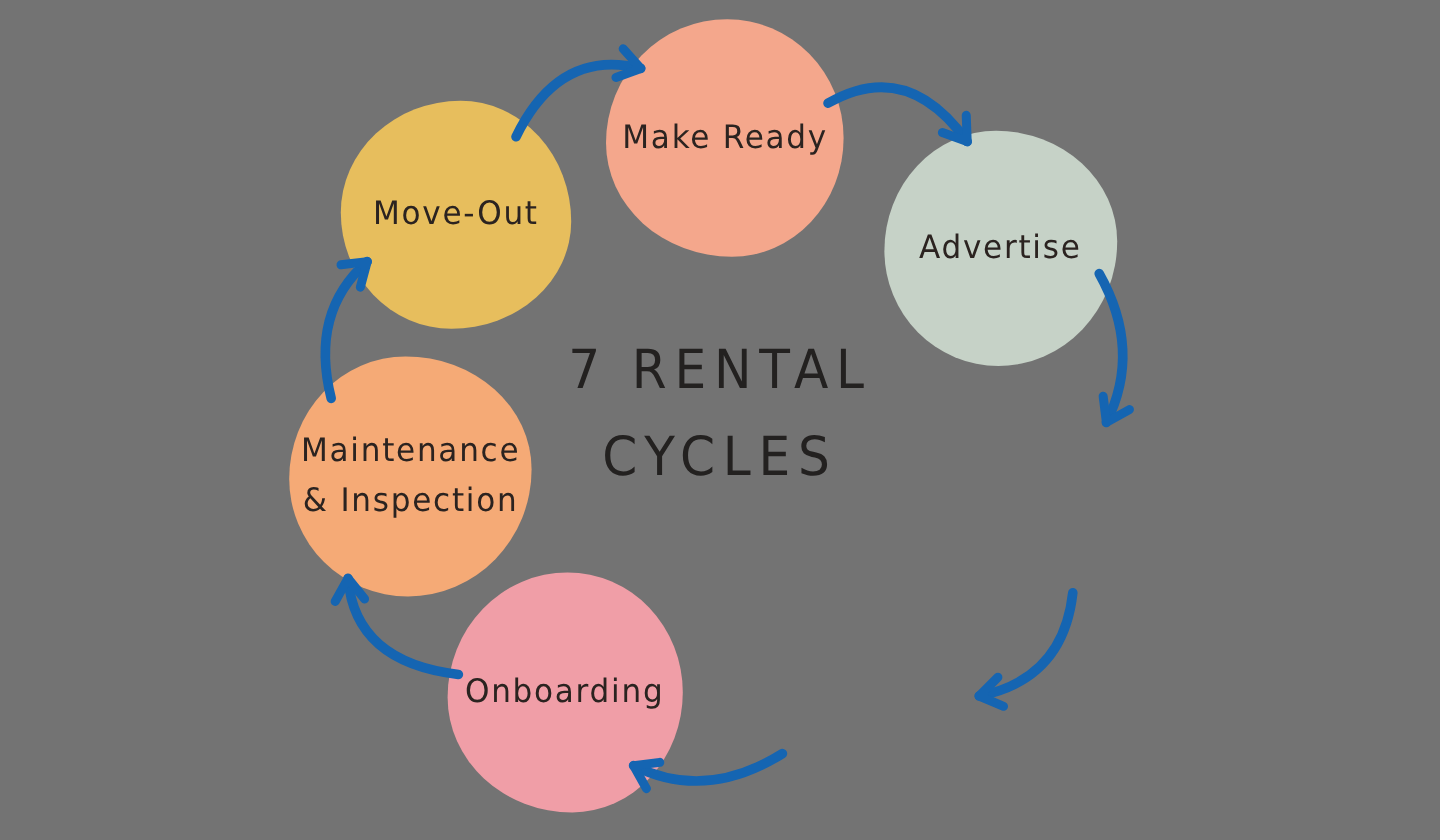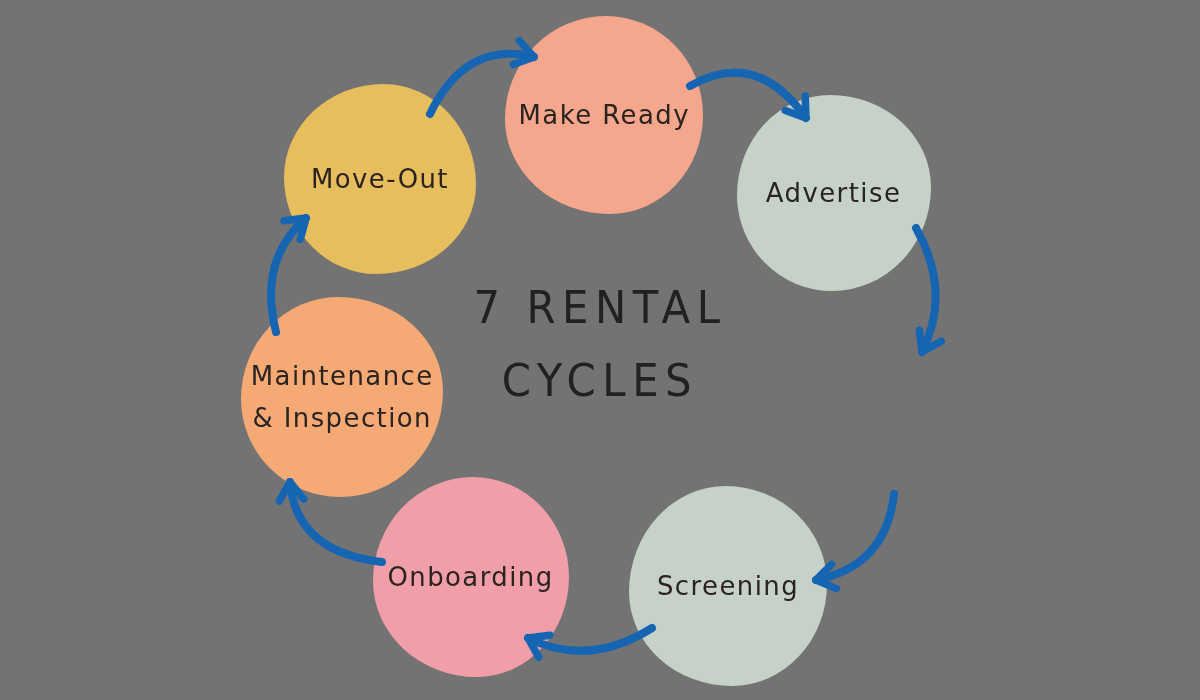--- a/index.html
+++ b/index.html
@@ -30,21 +30,21 @@
     transform: scaleX(.96);
   }
   
   .r1 { border-radius: 51% 49% 47% 53% / 52% 50% 50% 48%; }
   .r2 { border-radius: 48% 52% 51% 49% / 51% 47% 53% 49%; }
   .r3 { border-radius: 52% 48% 52% 48% / 49% 53% 47% 51%; }
   .r4 { border-radius: 49% 51% 48% 52% / 53% 49% 51% 47%; }
 
   .blob-move-out    { left: 284px; top:  84px; width: 192px; height: 190px; }
   .blob-make-ready  { left: 505px; top:  16px; width: 198px; height: 198px; }
-  .blob-advertise   { left: 737px; top:  95px; width: 194px; height: 196px; }
+  .blob-advertise   { left: 737px; top:  109px; width: 194px; height: 196px; }
   .blob-showings    { left: 769px; top: 314px; width: 194px; height: 198px; }
   .blob-screening   { left: 629px; top: 486px; width: 198px; height: 200px; }
   .blob-onboarding  { left: 373px; top: 477px; width: 196px; height: 200px; }
   .blob-maintenance { left: 241px; top: 297px; width: 202px; height: 200px; }
 
   .title {
     position: absolute;
     left: 420px;
     top: 272px;
     width: 360px;
@@ -67,23 +67,20 @@
 </head>
 <body>
 
 <div class="canvas">
 
   <div class="blob blob-make-ready r1" style="background-color: rgb(244, 167, 140);">
     <span class="blob-label">Make Ready</span>
   </div>
   <div class="blob blob-advertise r2" style="background-color: rgb(198, 210, 199);">
     <span class="blob-label">Advertise</span>
-  </div>
-  <div class="blob blob-screening r4" style="background-color: rgb(198, 210, 199);">
-    <span class="blob-label">Screening</span>
   </div>
   <div class="blob blob-onboarding r1" style="background-color: rgb(240, 158, 167);">
     <span class="blob-label">Onboarding</span>
   </div>
   <div class="blob blob-maintenance r2" style="background-color: rgb(245, 170, 118);">
     <span class="blob-label">Maintenance
 &amp; Inspection</span>
   </div>
   <div class="blob blob-move-out r3" style="background-color: rgb(231, 190, 93);">
     <span class="blob-label">Move-Out</span>

